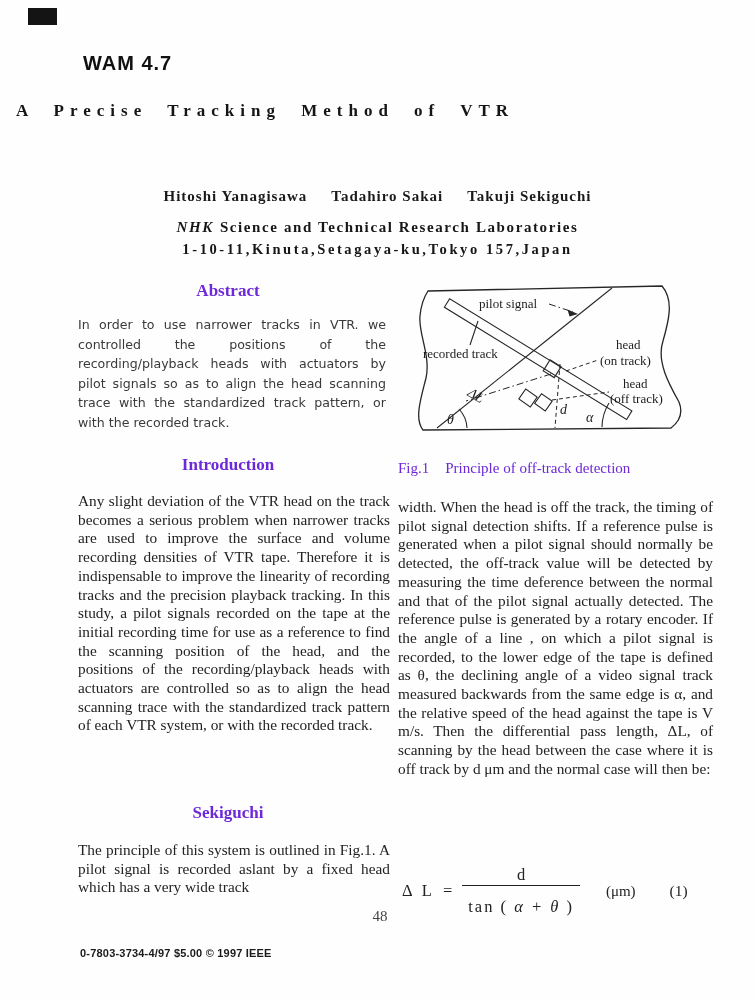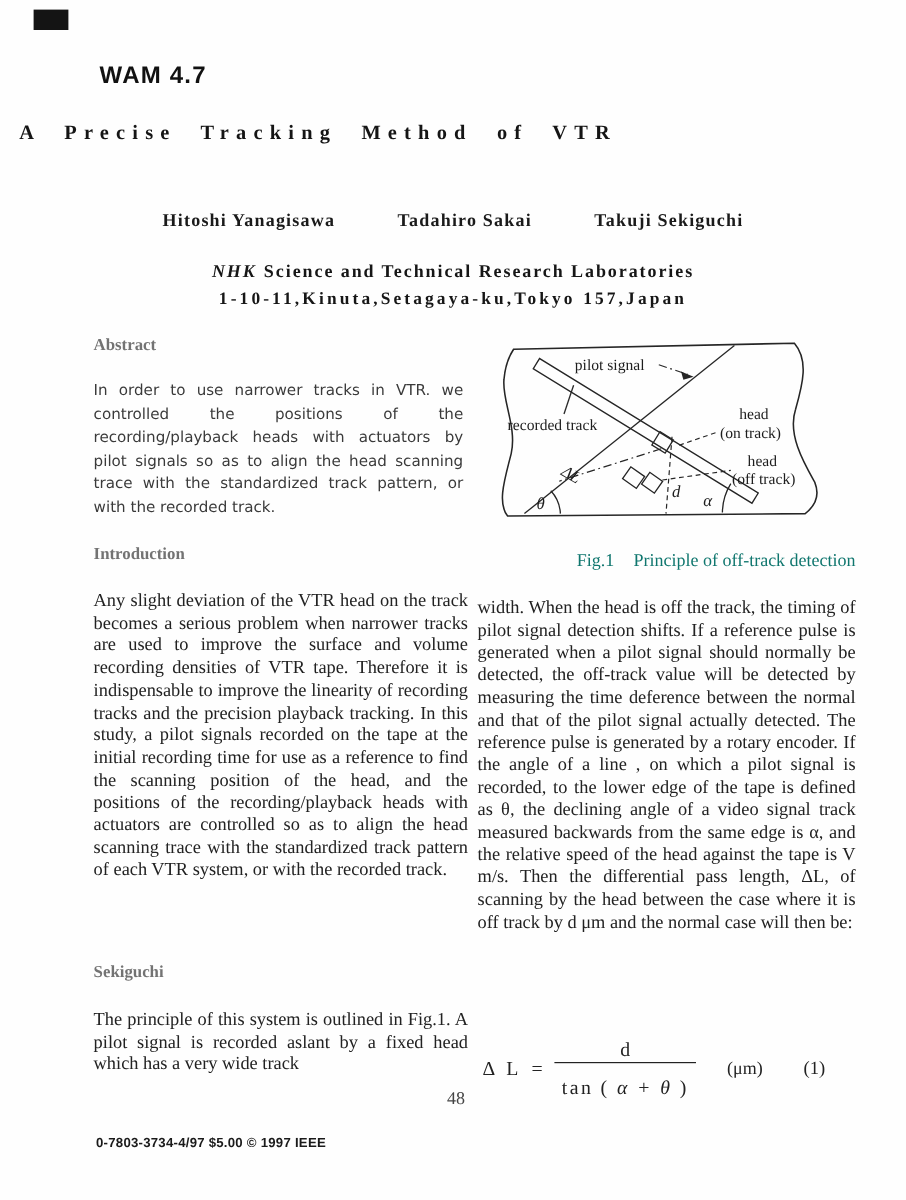--- a/index.html
+++ b/index.html
@@ -7,38 +7,38 @@
     position:relative;width:755px;height:1000px;background:#fefefe;
     font-family:"Liberation Serif",serif;color:#1b1b1b;overflow:hidden;
     margin:0 auto;
   }
   .abs{position:absolute;}
   .scan-mark{left:28px;top:8px;width:29px;height:17px;background:#141414;}
   .session{left:83px;top:52px;font-family:"Liberation Sans",sans-serif;
     font-weight:bold;font-size:20px;letter-spacing:1px;color:#111;}
   .title{left:16px;top:93px;width:755px;font-weight:bold;
     font-size:17px;letter-spacing:6px;word-spacing:10px;line-height:36px;color:#151515;}
-  .authors{left:0;top:176px;width:755px;display:flex;justify-content:center;gap:52px;
+  .authors{left:0;top:188px;width:755px;display:flex;justify-content:center;gap:24px;
     font-weight:bold;font-size:15px;letter-spacing:1px;color:#1a1a1a;}
   .affil{left:0;top:216px;width:755px;text-align:center;font-weight:bold;
     font-size:15px;letter-spacing:1.6px;line-height:22px;color:#161616;}
   .affil .org-italic{font-style:italic;margin-right:6px;}
   .affil .address{letter-spacing:2.6px;font-size:14.5px;}
-  .col-heading{font-weight:bold;font-size:14px;color:#737373;}
+  .col-heading{font-weight:bold;font-size:17px;text-align:center;color:#6d28d9;}
   .para{font-size:15.3px;line-height:18.7px;text-align:justify;color:#222;}
   .para-sans{font-family:"DejaVu Sans",sans-serif;font-size:12.6px;line-height:19.6px;
     text-align:justify;color:#3a3a3a;}
   .h-abstract{left:78px;top:281px;width:300px;}
   .p-abstract{left:78px;top:315px;width:308px;}
   .h-intro{left:78px;top:455px;width:300px;}
   .p-intro{left:78px;top:492px;width:312px;}
   .h-principle{left:78px;top:803px;width:300px;}
   .p-principle{left:78px;top:841px;width:312px;}
   .figure-svg{left:398px;top:276px;width:318px;height:170px;}
-  .fig-caption{left:398px;top:460px;width:315px;text-align:right;font-size:15px;color:#0f766e;}
+  .fig-caption{left:398px;top:460px;width:315px;text-align:left;font-size:15px;color:#6d28d9;}
   .fig-caption .cap-label{margin-right:16px;}
   .p-right{left:398px;top:498px;width:315px;}
   .equation{left:402px;top:866px;width:311px;display:flex;align-items:center;
     font-size:16.5px;color:#222;}
   .equation .lhs{letter-spacing:3px;}
   .equation .eq-sign{margin:0 10px 0 8px;}
   .frac{display:inline-flex;flex-direction:column;align-items:center;line-height:1.15;}
   .frac .num{padding:0 4px;}
   .frac .den{border-top:1.3px solid #222;padding:12px 6px 0 6px;letter-spacing:2px;}
   .frac .gk{font-style:italic;}

